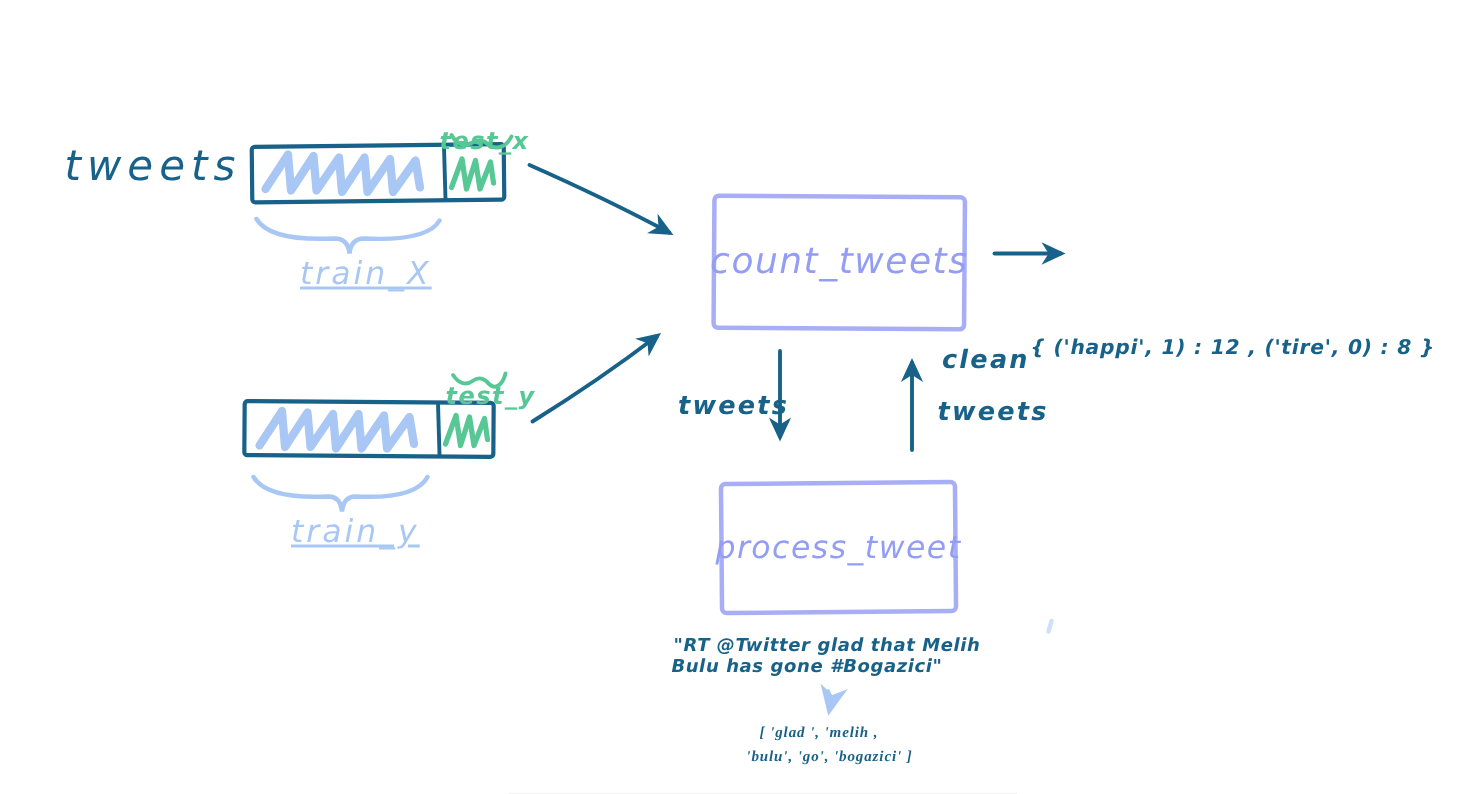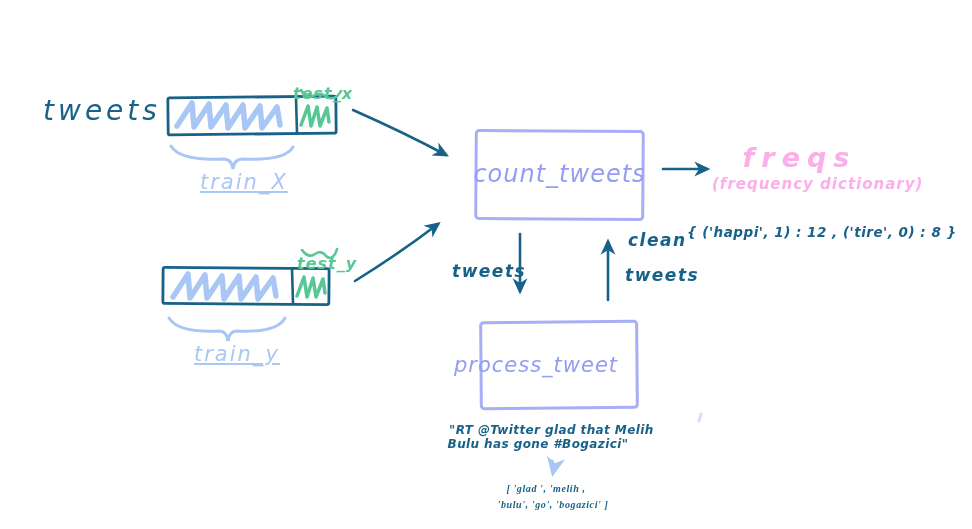--- a/index.html
+++ b/index.html
@@ -95,24 +95,22 @@
   </svg>
 
   <div class="hw big-label" style="left:43px;top:96px;">tweets</div>
   <div class="hw test-label" style="left:293px;top:54px;">test_x</div>
   <div class="hw train-label" style="left:200px;top:171px;">train_X</div>
 
   <div class="hw test-label" style="left:297px;top:224px;">test_y</div>
   <div class="hw train-label" style="left:194px;top:343px;text-align:center;">train_y</div>
 
   <div class="hw fn-label" style="left:476px;top:131px;width:167px;height:88px;font-size:24px;">count_tweets</div>
-  <div class="hw fn-label" style="left:458px;top:322px;width:156px;height:86px;font-size:21px;">process_tweet</div>
+  <div class="hw fn-label" style="left:481px;top:322px;width:156px;height:86px;font-size:21px;">process_tweet</div>
 
-  <div class="hw freqs-title centered" style="left:737px;top:144px;width:125px;">freqs</div>
-  <div class="hw freqs-sub" style="left:712px;top:177px;width:200px;">(frequency dictionary)</div>
   <div class="hw dict-text" style="left:687px;top:225px;width:260px;">{ ('happi', 1) : 12 ,  ('tire', 0) : 8 }</div>
 
   <div class="hw edge-label" style="left:452px;top:263px;">tweets</div>
   <div>
     <div class="hw edge-label" style="left:628px;top:232px;">clean</div>
     <div class="hw edge-label" style="left:625px;top:267px;">tweets</div>
   </div>
 
   <div>
     <div class="hw small-hw" style="left:449px;top:424px;width:200px;">"RT @Twitter glad that Melih</div>

